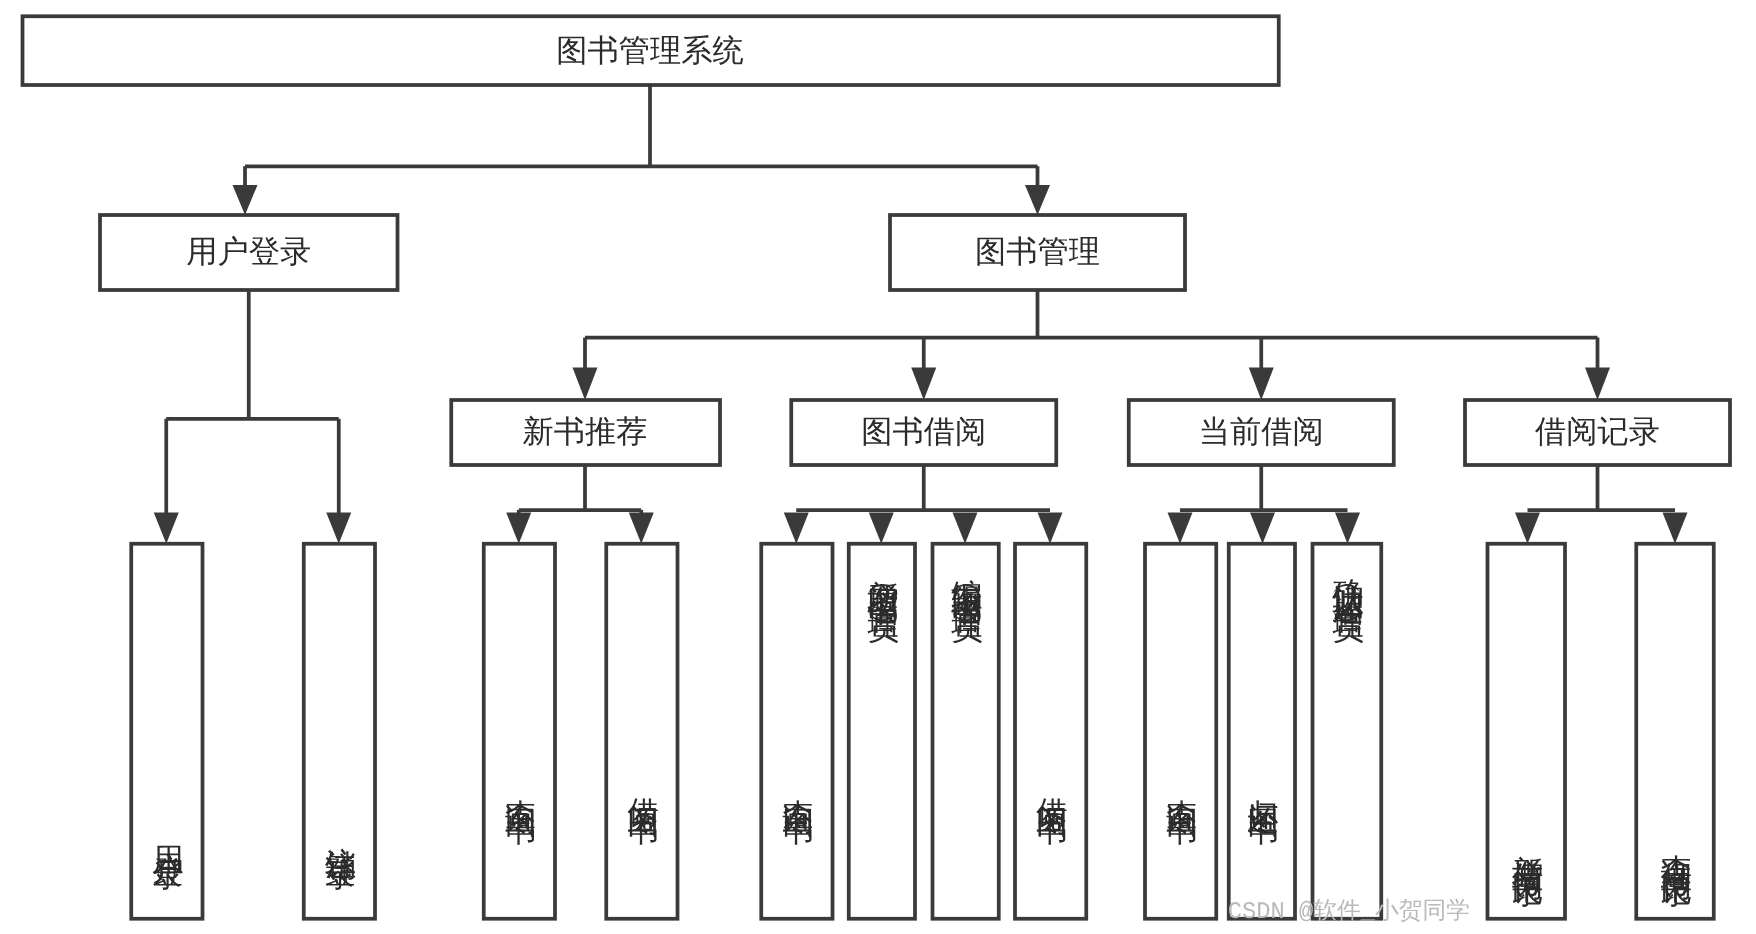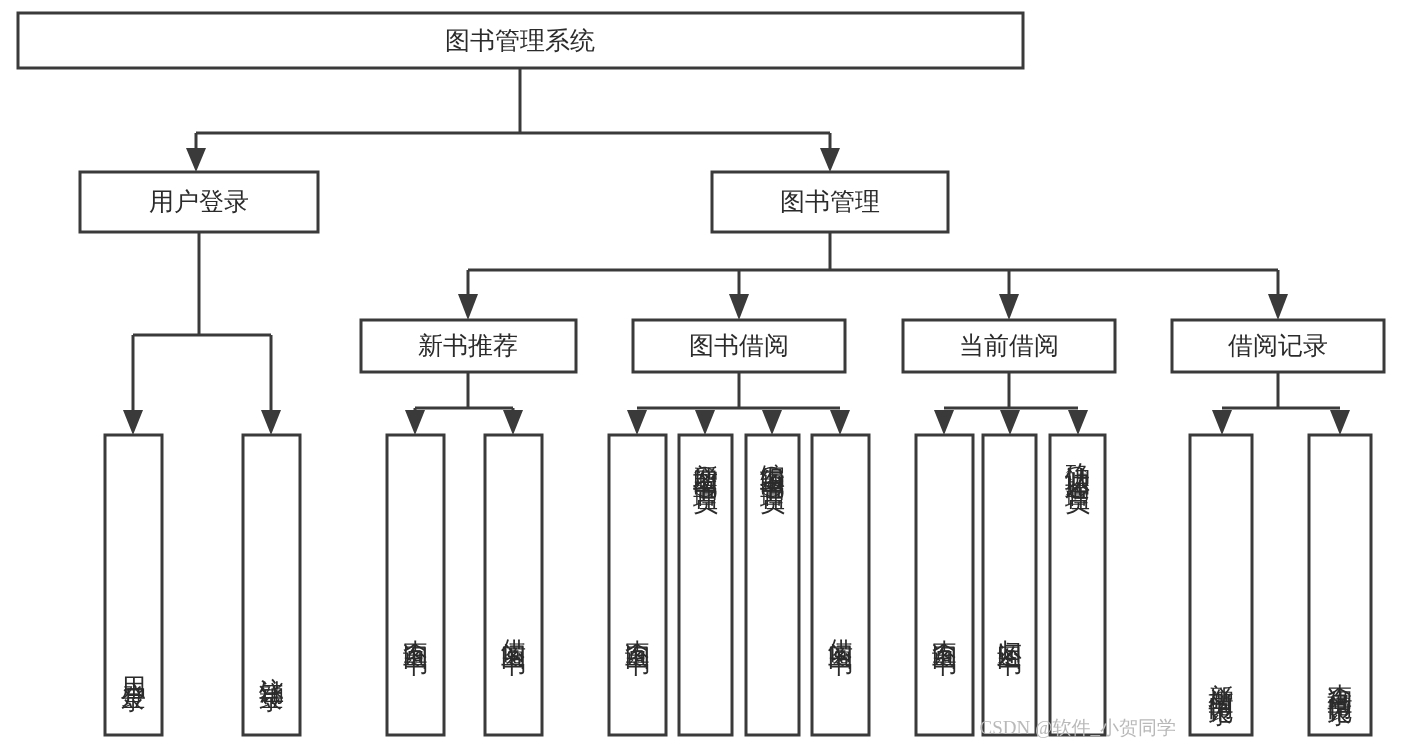--- a/index.html
+++ b/index.html
@@ -68,21 +68,21 @@
     font-size: 25px;
     line-height: 1.0;
     color: #2b2b2b;
     letter-spacing: 4px;
     white-space: nowrap;
   }
   .watermark {
     position: absolute;
     right: 10px;
     bottom: 6px;
-    font-family: Liberation Serif, serif;
+    font-family: Liberation Mono, monospace;
     font-size: 19px;
     color: #b9b9b9;
     white-space: nowrap;
     pointer-events: none;
   }
 </style>
 </head>
 <body>
 
 <div id="diagram-root">

